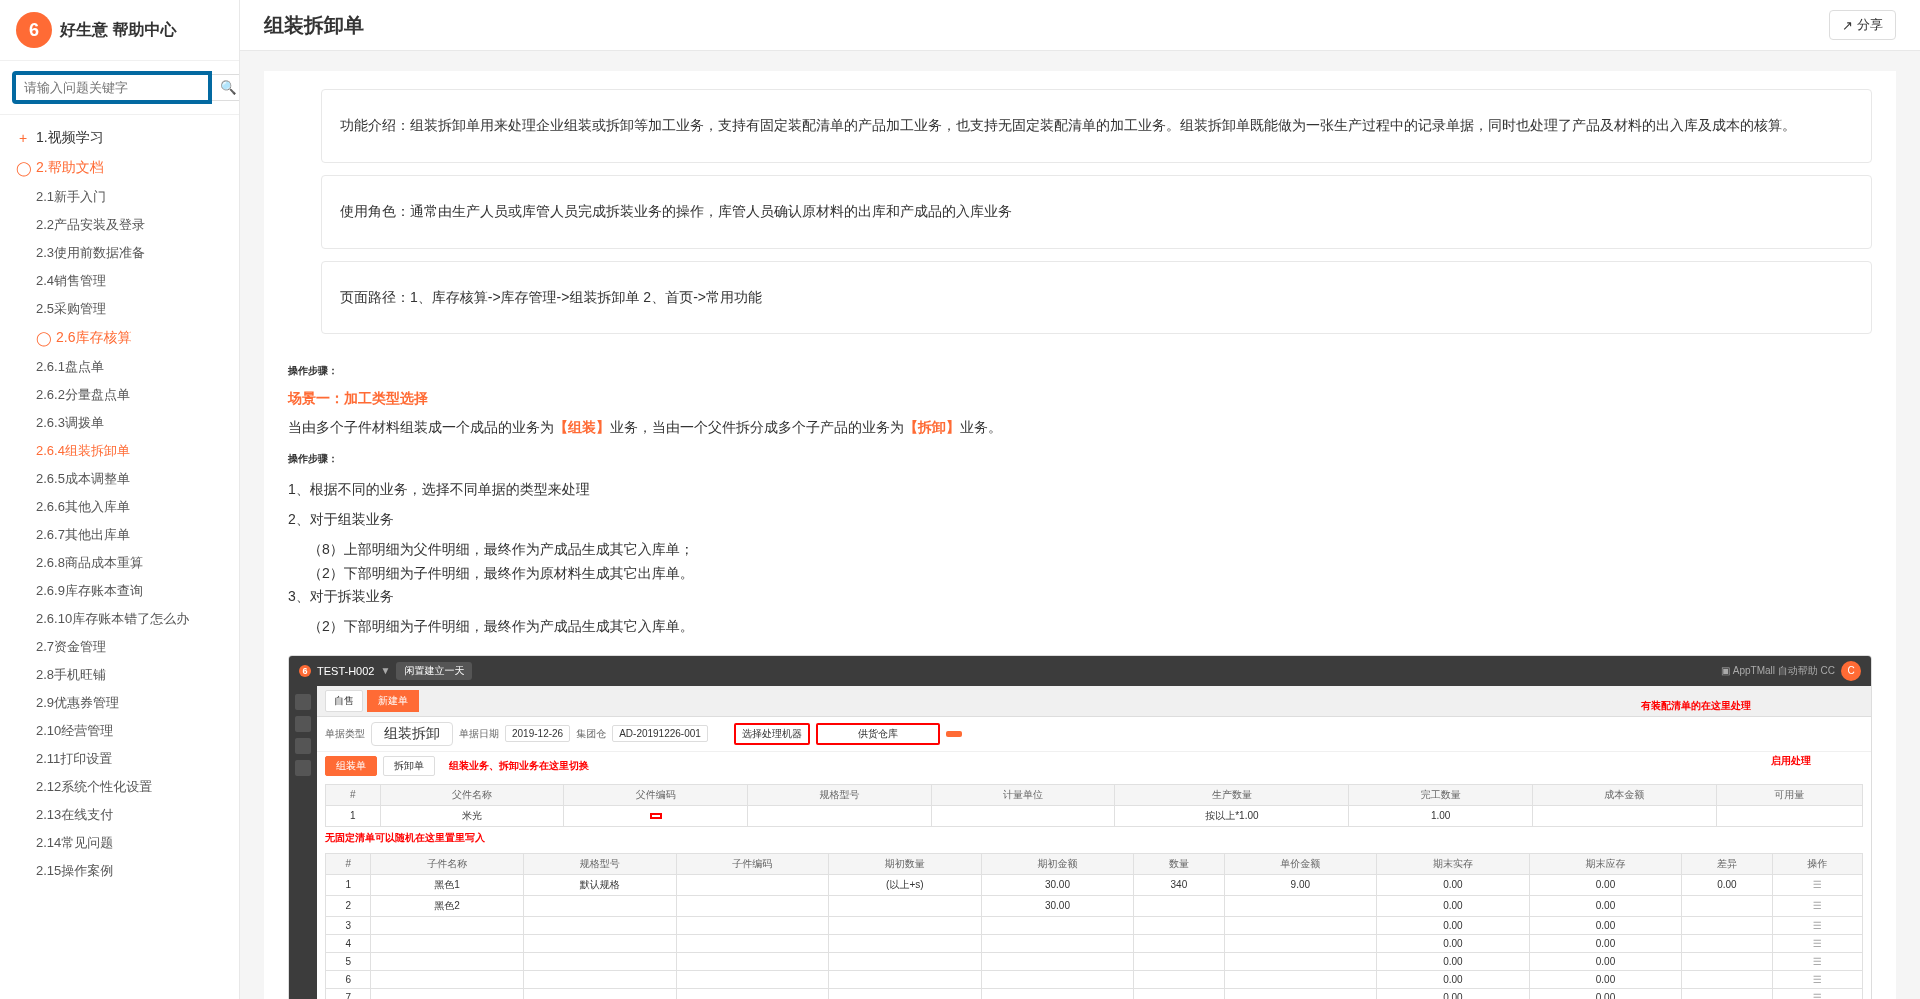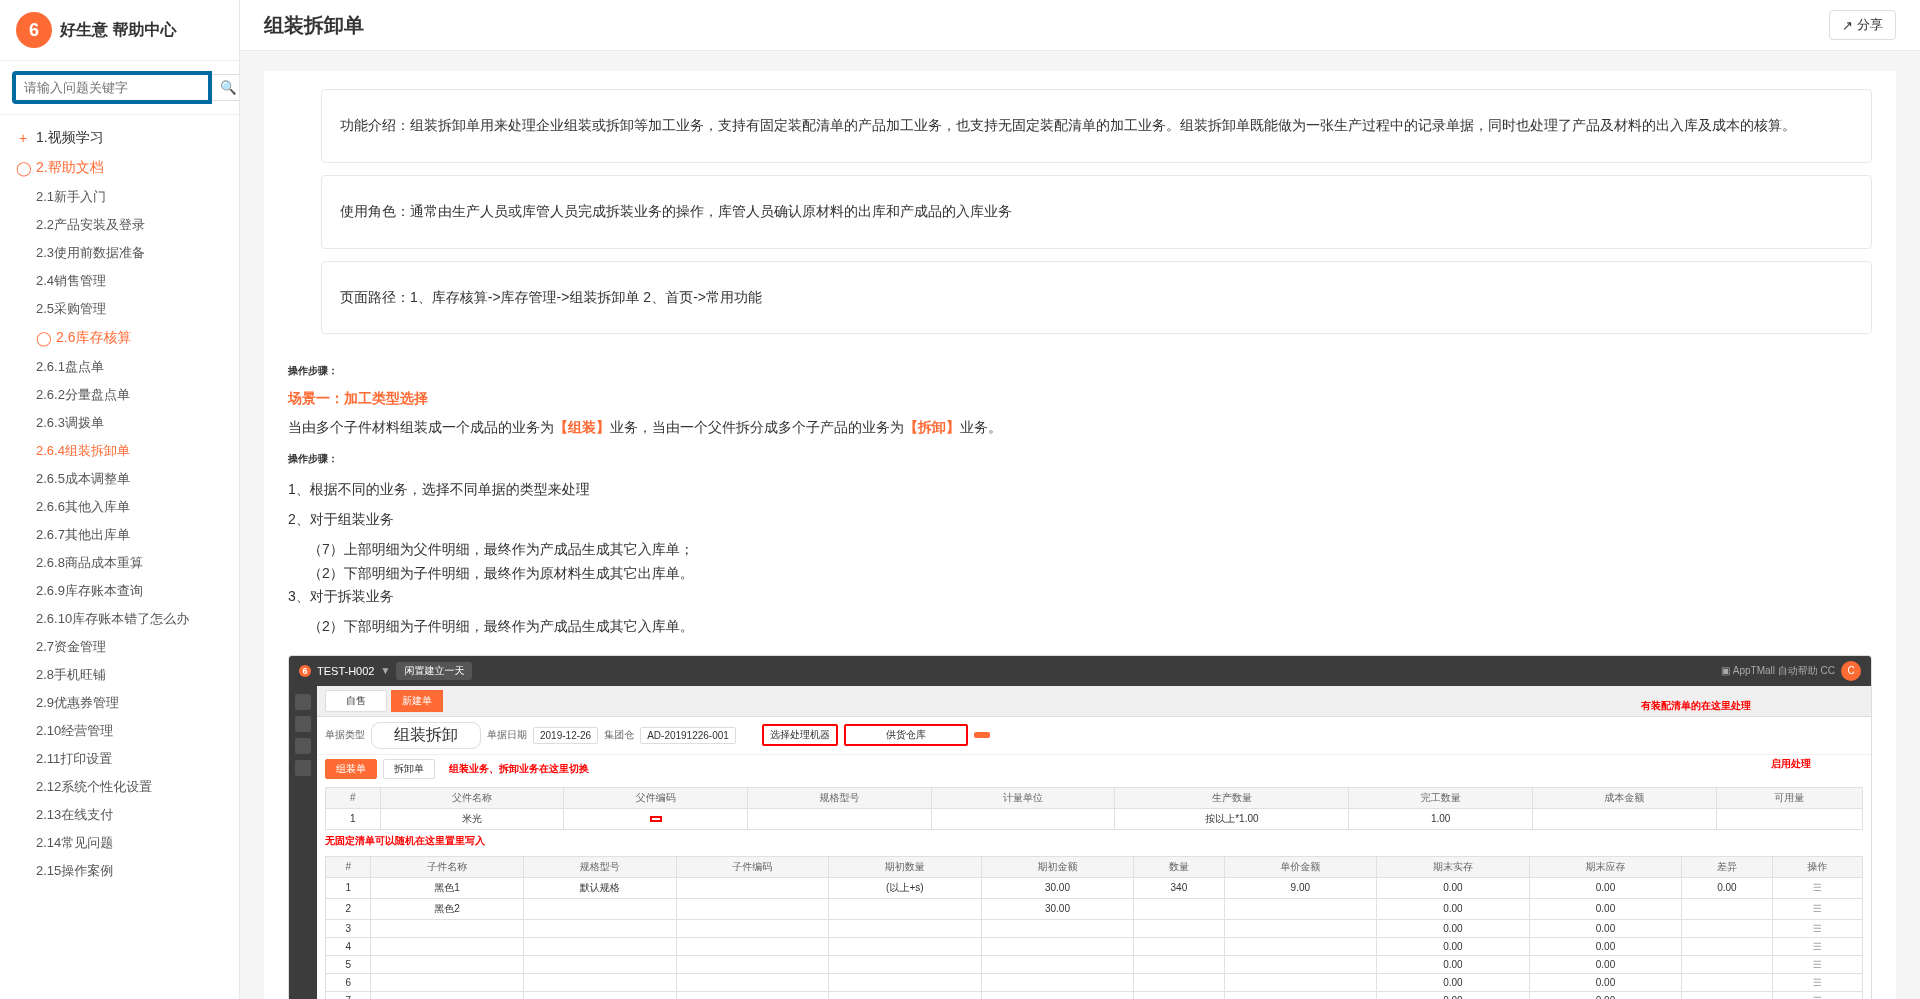--- a/index.html
+++ b/index.html
@@ -300,21 +300,21 @@
 
       <div style="background:#fff; padding: 18px 0 0 0;">
         <div class="steps-title">操作步骤：</div>
         <div class="scene-title">场景一：加工类型选择</div>
         <div class="scene-desc">
           当由多个子件材料组装成一个成品的业务为<span class="highlight-orange">【组装】</span>业务，当由一个父件拆分成多个子产品的业务为<span class="highlight-orange">【拆卸】</span>业务。
         </div>
         <div class="steps-title">操作步骤：</div>
         <div class="step-item">1、根据不同的业务，选择不同单据的类型来处理</div>
         <div class="step-item">2、对于组装业务</div>
-        <div class="sub-step">（7）上部明细为父件明细，最终作为产成品生成其它入库单；</div>
+        <div class="sub-step">（8）上部明细为父件明细，最终作为产成品生成其它入库单；</div>
         <div class="sub-step">（2）下部明细为子件明细，最终作为原材料生成其它出库单。</div>
         <div class="step-item">3、对于拆装业务</div>
         <div class="sub-step">（2）下部明细为子件明细，最终作为产成品生成其它入库单。</div>
 
         <div class="screenshot-container" style="margin-top:16px;">
 
           <div style="background:#3c3c3c; height:30px; display:flex; align-items:center; padding:0 10px; gap:6px;">
             <div style="width:12px;height:12px;background:#ff6b35;border-radius:50%;display:flex;align-items:center;justify-content:center;color:#fff;font-size:9px;font-weight:bold;">6</div>
             <span style="color:#fff;font-size:11px;">TEST-H002</span>
             <span style="color:#aaa;font-size:10px;">▼</span>
@@ -329,27 +329,27 @@
             <div style="width:28px;background:#3c3c3c;display:flex;flex-direction:column;align-items:center;padding-top:8px;gap:6px;">
               <div style="width:16px;height:16px;background:#555;border-radius:2px;"></div>
               <div style="width:16px;height:16px;background:#555;border-radius:2px;"></div>
               <div style="width:16px;height:16px;background:#555;border-radius:2px;"></div>
               <div style="width:16px;height:16px;background:#555;border-radius:2px;"></div>
             </div>
 
             <div style="flex:1;background:#fff;">
 
               <div style="display:flex;align-items:center;background:#f0f0f0;padding:4px 8px;gap:4px;border-bottom:1px solid #ddd;">
-                <div style="background:#fff;border:1px solid #ddd;padding:3px 20px;font-size:10px;border-radius:2px;">自售</div>
+                <div style="background:#fff;border:1px solid #ddd;padding:3px 8px;font-size:10px;border-radius:2px;">自售</div>
                 <div style="background:#ff6b35;color:#fff;border:1px solid #ff6b35;padding:3px 10px;font-size:10px;border-radius:0;">新建单</div>
               </div>
 
               <div style="display:flex;align-items:center;flex-wrap:wrap;padding:5px 8px;gap:6px;border-bottom:1px solid #f0f0f0;position:relative;">
                 <span style="font-size:10px;color:#666;">单据类型</span>
-                <div style="border:1px solid #ddd;padding:2px 22px;font-size:16px;border-radius:9px;background:#fff;">组装拆卸</div>
+                <div style="border:1px solid #ddd;padding:2px 12px;font-size:14px;border-radius:4px;background:#fff;">组装拆卸</div>
                 <span style="font-size:10px;color:#666;">单据日期</span>
                 <div style="border:1px solid #ddd;padding:2px 6px;font-size:10px;border-radius:2px;background:#fff;">2019-12-26</div>
                 <span style="font-size:10px;color:#666;">集团仓</span>
                 <div style="border:1px solid #ddd;padding:2px 6px;font-size:10px;border-radius:2px;background:#fff;">AD-20191226-001</div>
 
                 <div style="border:2px solid red;padding:2px 6px;font-size:10px;border-radius:2px;background:#fff;margin-left:20px;">选择处理机器</div>
 
                 <div style="position:absolute;right:120px;top:-18px;color:red;font-size:10px;font-weight:bold;white-space:nowrap;">有装配清单的在这里处理</div>
                 <div style="border:2px solid red;padding:2px 40px;font-size:10px;border-radius:2px;background:#fff;">供货仓库</div>
                 <div style="background:#ff6b35;color:#fff;border:none;padding:3px 8px;font-size:10px;border-radius:2px;cursor:pointer;"></div>

